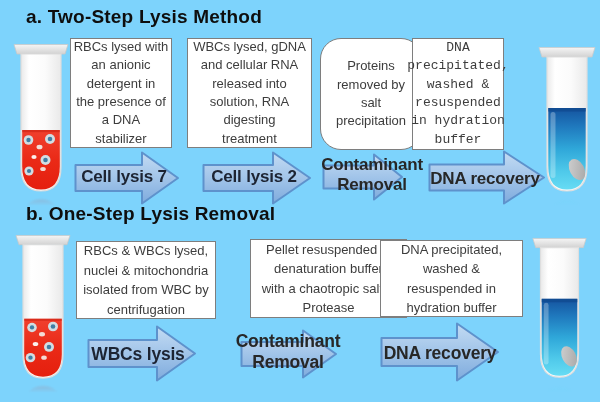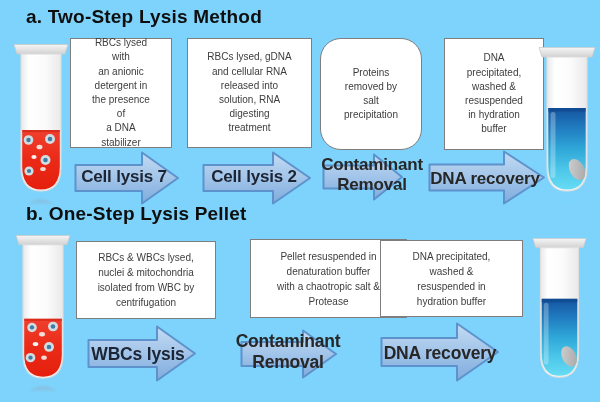--- a/index.html
+++ b/index.html
@@ -7,22 +7,22 @@
     position:relative;width:600px;height:402px;background:#7dd3fc;overflow:hidden;
     font-family:"Liberation Sans",sans-serif;
   }
   .title{
     position:absolute;margin:0;font-size:19px;font-weight:bold;color:#0e0e0e;
     letter-spacing:0.2px;white-space:nowrap;
   }
   .box{
     position:absolute;background:#ffffff;border:1.5px solid #7e7e7e;
     display:flex;align-items:center;justify-content:center;text-align:center;
-    font-size:10px;line-height:1.42;color:#3d3d3d;white-space:pre-line;
-    box-sizing:border-box;padding:16px;
+    font-size:13px;line-height:1.42;color:#3d3d3d;white-space:pre-line;
+    box-sizing:border-box;padding:2px;
   }
   .sec-b .box{line-height:1.5;}
   .arrow-svg{position:absolute;display:block;}
   .arrow-label{
     position:absolute;display:flex;align-items:center;justify-content:center;
     text-align:center;font-weight:bold;font-size:17px;letter-spacing:-0.2px;
     white-space:pre-line;line-height:1.18;z-index:3;
   }
   .lysis{color:#1d2433;}
   .step{color:#272727;}
@@ -107,31 +107,31 @@
         <path d="M10.2,87 L10.2,123 Q10.2,146.6 29,146.6 Q47.8,146.6 47.8,123 L47.8,87 Z" fill="url(#redGrad)"></path>
       </svg>
     </div>
 
     <div class="box" style="left:70px;top:38px;width:102px;height:110px;">RBCs lysed with
 an anionic
 detergent in
 the presence of
 a DNA
 stabilizer</div>
-    <div class="box" style="left:187px;top:38px;width:125px;height:110px;">RBCs lysed, gDNA
+    <div class="box" style="left:187px;top:38px;width:125px;height:110px;">WBCs lysed, gDNA
 and cellular RNA
 released into
 solution, RNA
 digesting
 treatment</div>
     <div class="box" style="left:320px;top:38px;width:102px;height:112px;border-radius:21px;">Proteins
 removed by
 salt
 precipitation</div>
-    <div class="box" style="left:444px;top:38px;width:100px;height:112px;">DNA
+    <div class="box" style="left:412px;top:38px;width:92px;height:112px;font-family:Liberation Mono, monospace;">DNA
 precipitated,
 washed &amp;
 resuspended
 in hydration
 buffer</div>
 
     <svg class="arrow-svg" style="left:74px;top:151px;" width="106" height="54" viewBox="0 0 106 54">
       <polygon points="1.5,14 68,14 68,1.5 104,27 68,52.5 68,40 1.5,40" fill="url(#arrowGrad)" stroke="#5e92cc" stroke-width="2" stroke-linejoin="round"></polygon>
     </svg>
     <span class="arrow-label lysis" style="left:74px;top:151px;width:100px;height:52px;">Cell lysis 7</span>
@@ -163,21 +163,21 @@
       </svg>
     </div>
     <div class="reflection" style="left:536px;top:194px;width:62px;height:14px;">
       <svg width="62" height="150" viewBox="0 0 62 150" preserveAspectRatio="none">
         <path d="M12.3,62 L12.3,120 Q12.3,143.6 31,143.6 Q49.7,143.6 49.7,120 L49.7,62 Z" fill="url(#blueGrad)"></path>
       </svg>
     </div>
   </div>
 
   <div class="sec sec-b">
-    <h2 class="title" style="left:26px;top:203px;">b. One-Step Lysis Pellet</h2>
+    <h2 class="title" style="left:26px;top:203px;">b. One-Step Lysis Removal</h2>
 
     <div class="tube" style="left:14px;top:234px;">
       <svg width="58" height="148" viewBox="0 0 58 152" preserveAspectRatio="none">
         <polygon points="2,1.5 56,1.5 53,11 5,11" fill="url(#rimGrad)" stroke="#c9c9c9" stroke-width="0.8" stroke-linejoin="round"></polygon>
         <path d="M9,11 L9,124 Q9,148 29,148 Q49,148 49,124 L49,11 Z" fill="url(#glassGrad)" stroke="#dcdcdc" stroke-width="1.2"></path>
         <path d="M10.2,87 L10.2,123 Q10.2,146.6 29,146.6 Q47.8,146.6 47.8,123 L47.8,87 Z" fill="url(#redGrad)"></path>
         <rect x="10.2" y="87" width="37.6" height="2.2" fill="#c91d0e" opacity="0.55"></rect>
         <g>
           <circle cx="18" cy="96" r="4.8" fill="#d2dde2"></circle>
             <circle cx="18" cy="96" r="2.2" fill="#3f7ea4"></circle>

